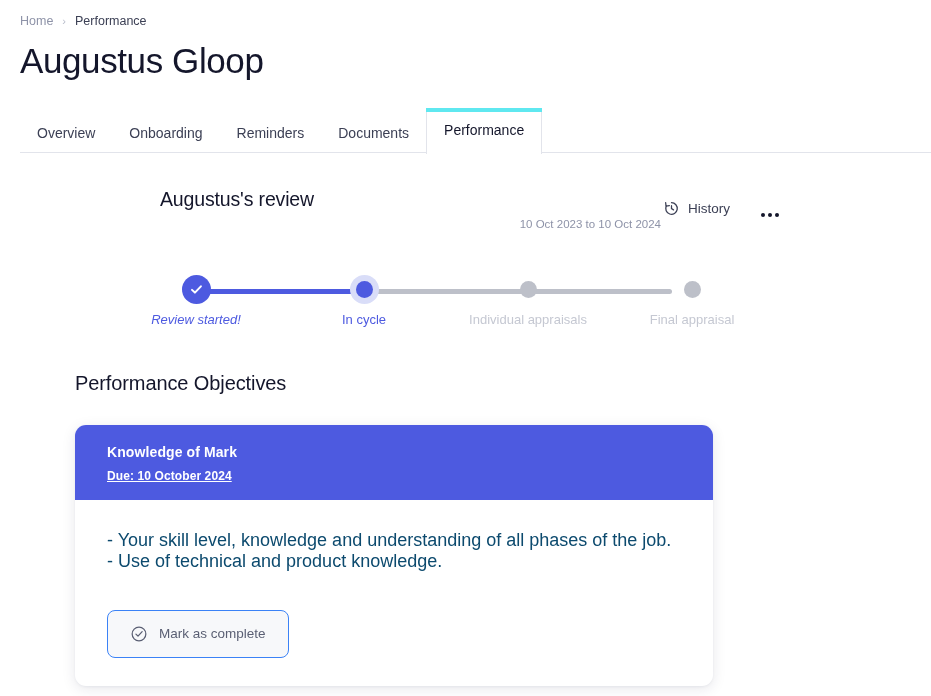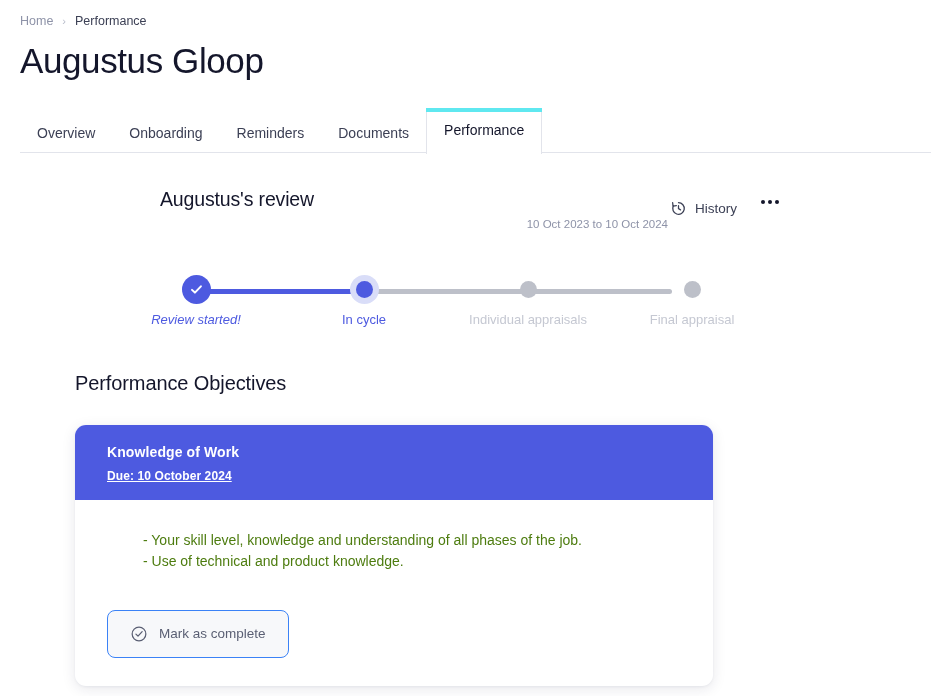--- a/index.html
+++ b/index.html
@@ -124,22 +124,22 @@
     letter-spacing: -0.15px;
   }
   .review-dates {
     margin-top: 7px;
     font-size: 11.5px;
     color: #8e93a8;
     text-align: right;
   }
   .review-head-right {
     display: flex;
-    align-items: flex-start;
-    gap: 18px;
+    align-items: flex-end;
+    gap: 25px;
     padding-top: 8px;
   }
   .history-btn {
     display: flex;
     align-items: center;
     gap: 8px;
     background: none;
     border: none;
     padding: 4px 2px;
     font-family: inherit;
@@ -283,24 +283,23 @@
     margin-top: 9px;
     font-size: 12px;
     font-weight: bold;
     letter-spacing: 0.1px;
     text-decoration: underline;
   }
   .objective-card-body {
     padding: 30px 32px 28px 32px;
   }
   .oc-line {
-    font-size: 14px;
-    color: #4d7c0f;
+    font-size: 18px;
+    color: #0c4a6e;
     line-height: 21px;
-    margin-left: 36px;
   }
   .oc-actions {
     display: flex;
     gap: 22px;
     margin-top: 38px;
   }
   .oc-btn {
     display: flex;
     align-items: center;
     gap: 11px;
@@ -409,21 +408,21 @@
       </div>
   </div>
 
 </section>
 
 <section class="objectives-section">
   <h2 class="objectives-title">Performance Objectives</h2>
   <div id="objective-cards">
       <div class="objective-card">
         <div class="objective-card-head">
-          <div class="oc-title">Knowledge of Work</div>
+          <div class="oc-title">Knowledge of Mark</div>
           <div class="oc-due">Due: 10 October 2024</div>
         </div>
         <div class="objective-card-body">
           <div class="oc-line">- Your skill level, knowledge and understanding of all phases of the job.</div>
           <div class="oc-line">- Use of technical and product knowledge.</div>
           <div class="oc-actions">
             <button class="oc-btn">
               <svg width="18" height="18" viewBox="0 0 20 20" fill="none" stroke="#5a5f73" stroke-width="1.4" stroke-linecap="round" stroke-linejoin="round">
                 <circle cx="10" cy="10" r="7.6"></circle>
                 <path d="M6.6 10.1 L8.9 12.4 L13.5 7.4"></path>

